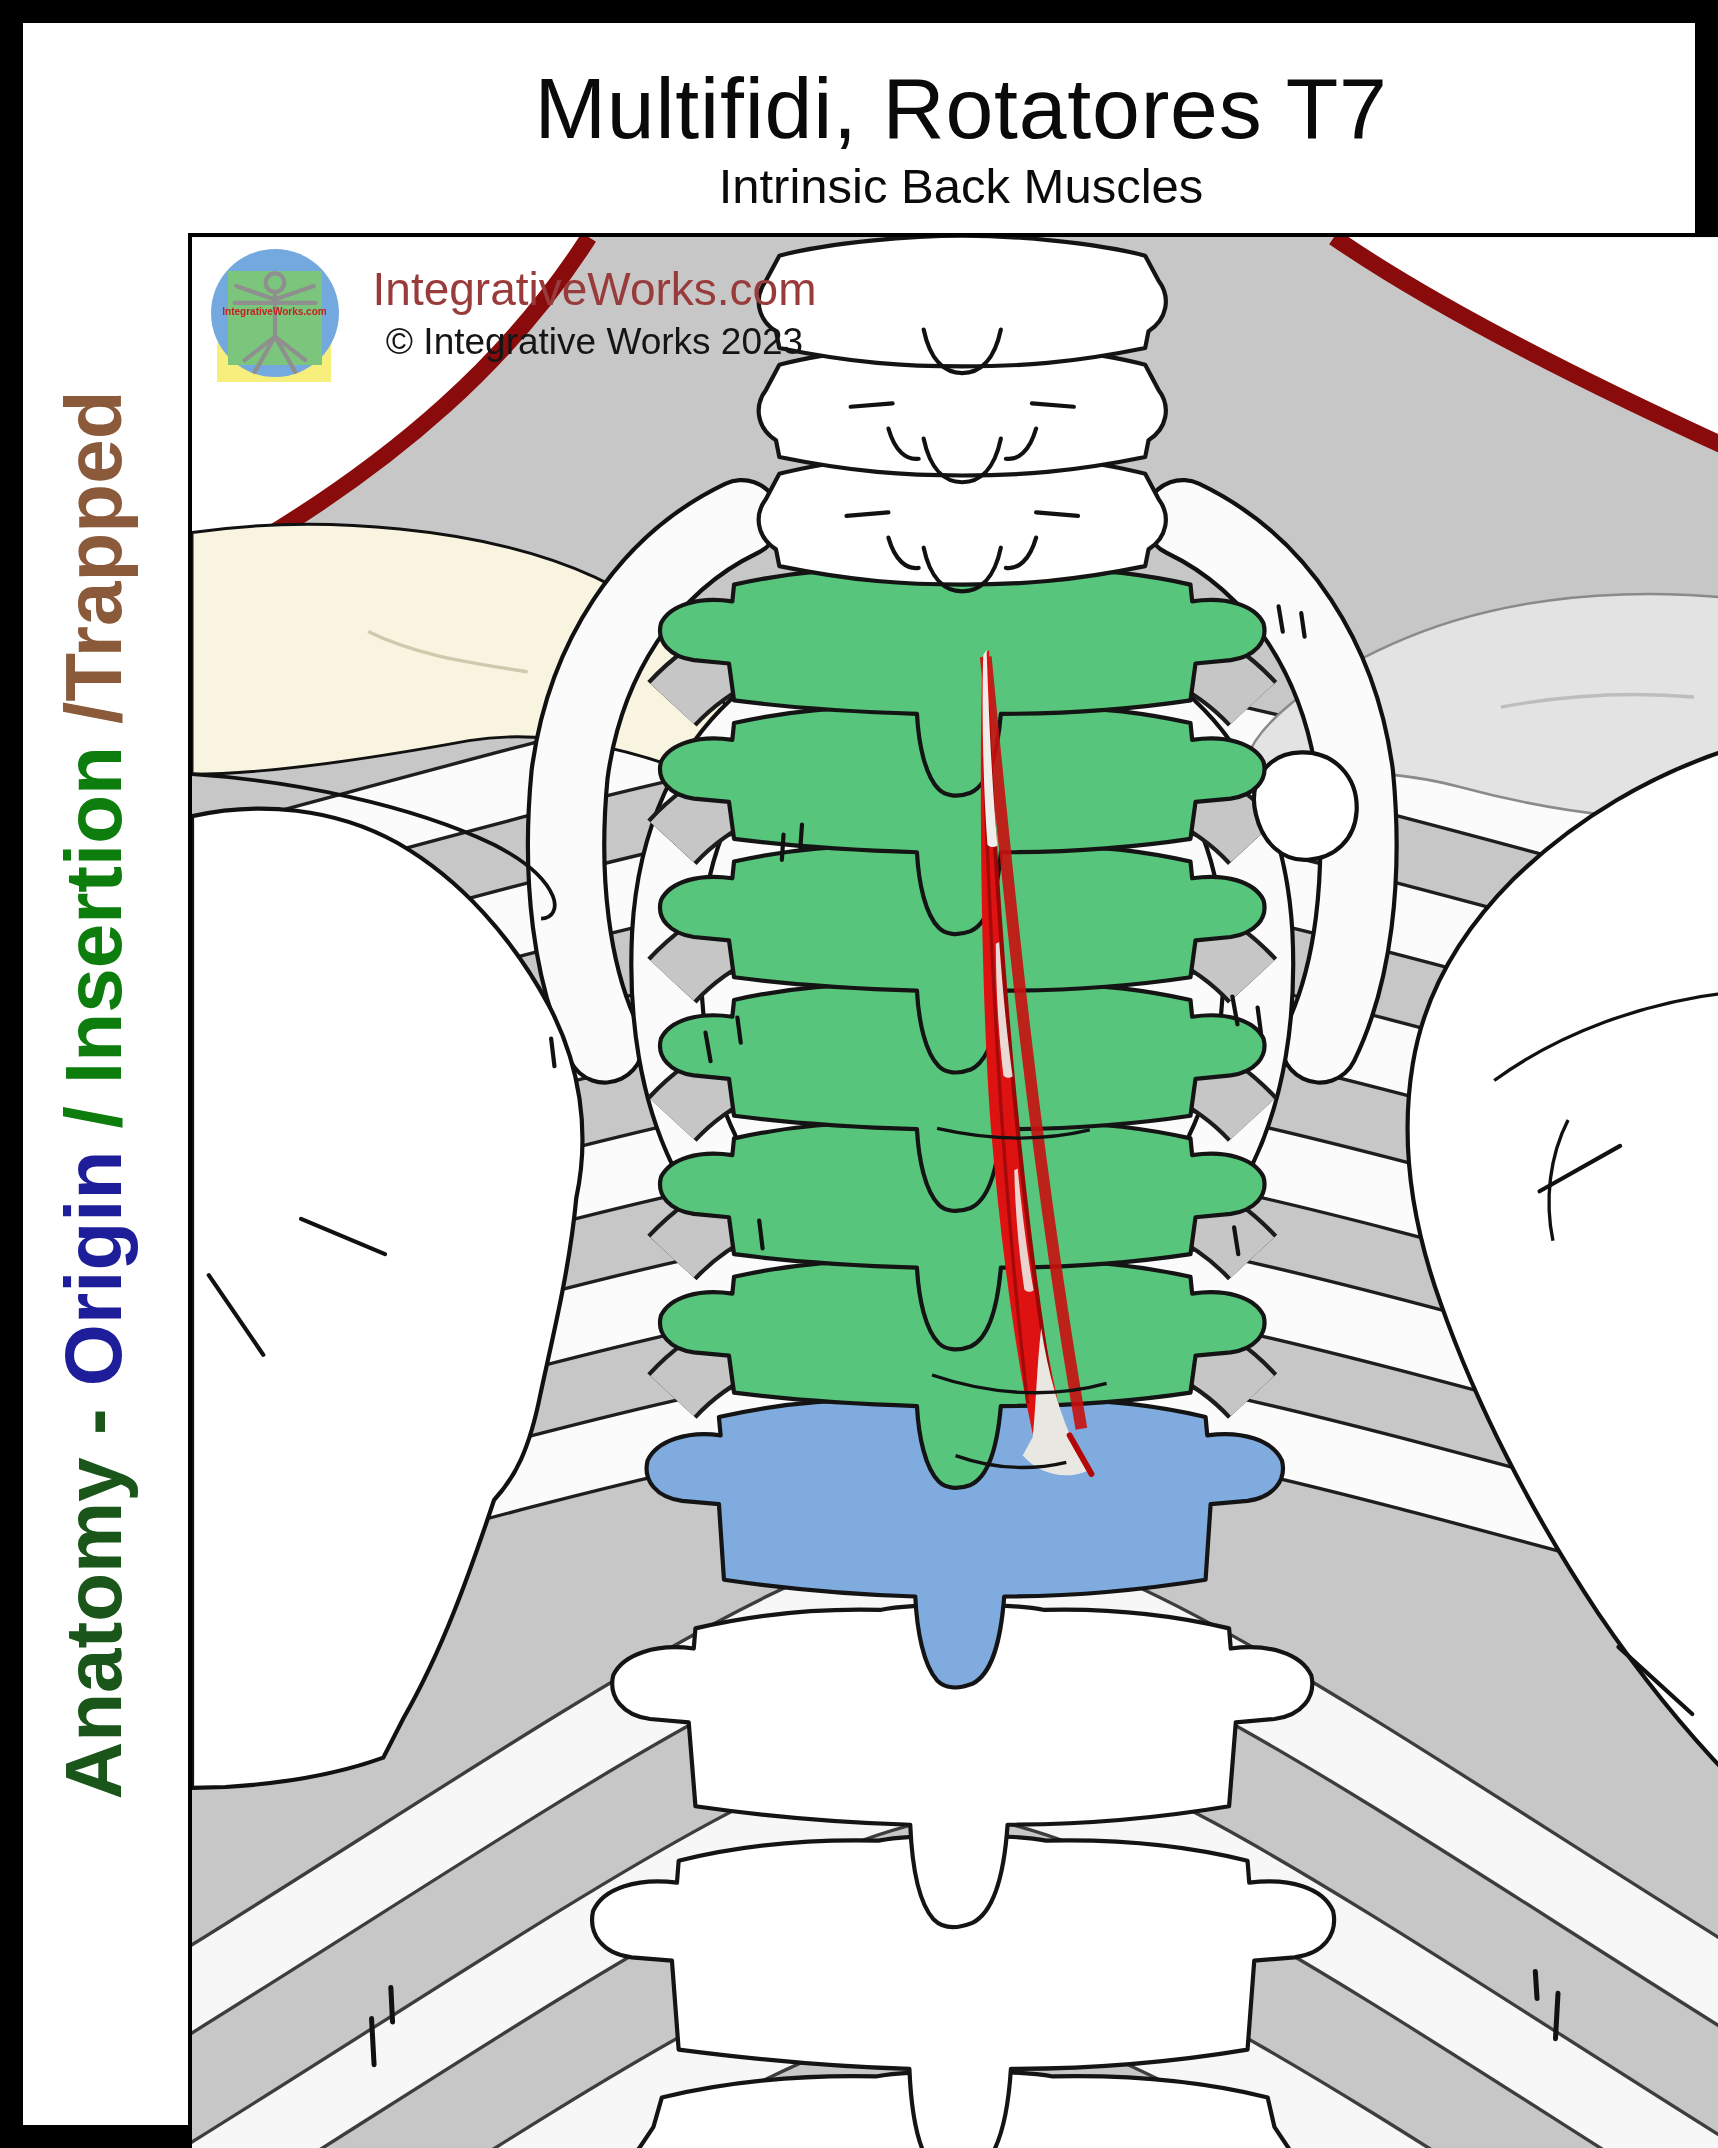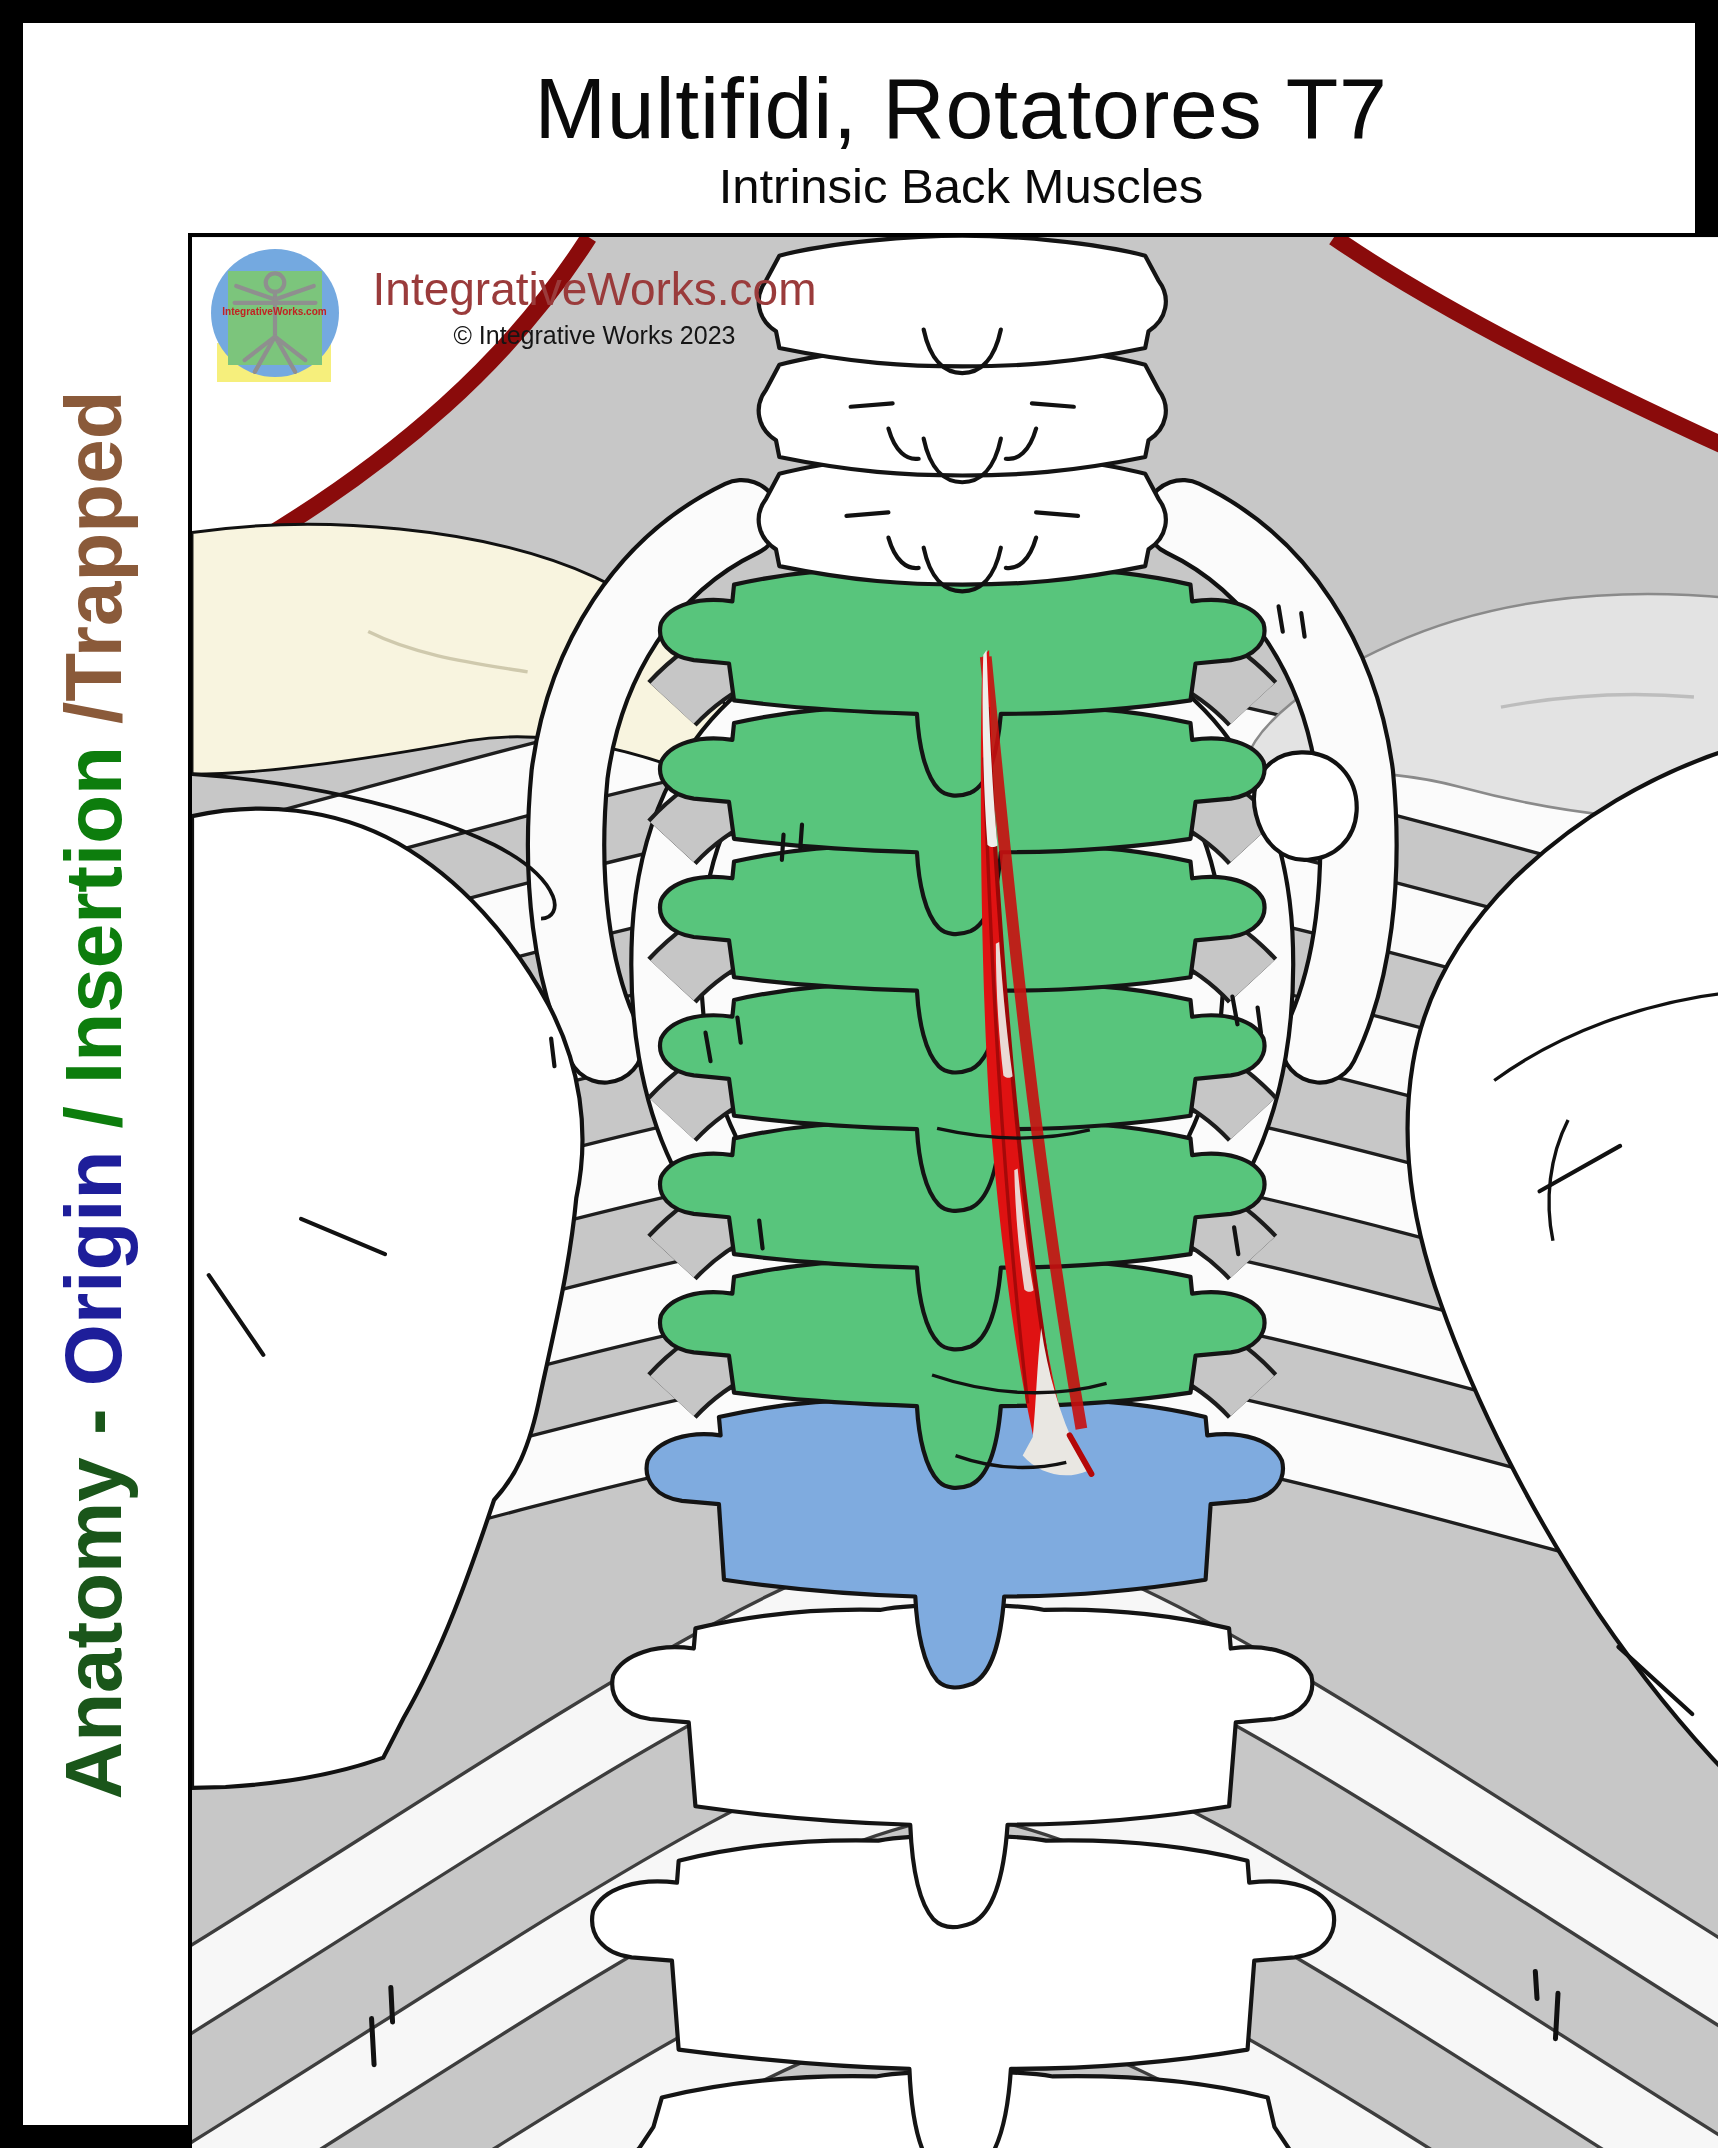--- a/index.html
+++ b/index.html
@@ -13,21 +13,21 @@
   .vlabel{position:absolute;left:71px;top:1072px;transform:translate(-50%,-50%) rotate(-90deg);
     white-space:nowrap;font-size:80px;font-weight:700;letter-spacing:0px;}
   .seg-anatomy{color:#1a561a}.seg-origin{color:#1e1e9a}.seg-insertion{color:#0d7d0d}.seg-trapped{color:#8a5a3a}
   
   .panel{position:absolute;left:165px;top:210px;width:1538px;height:1911px;border:4.2px solid #000;
     background:#c7c7c7;overflow:hidden;}
   .panel svg{position:absolute;left:0;top:0;}
   
   .wm{position:absolute;left:109px;top:25px;width:587px;text-align:center;}
   .wm-site{font-size:46px;color:#9a3b3b;}
-  .wm-copy{font-size:25px;color:#151515;margin-top:5px;}
+  .wm-copy{font-size:37px;color:#151515;margin-top:5px;}
   
   .logo{position:absolute;left:18.5px;top:11.7px;width:128px;height:133px;}
   .logo .ly{position:absolute;left:6.7px;bottom:0;width:114px;height:39px;background:#f6ef7c;}
   .logo .lc{position:absolute;left:0;top:0;width:128px;height:128px;border-radius:50%;background:#74a9e0;}
   .logo .lg{position:absolute;left:17px;top:22px;width:94px;height:94px;background:#7cc57c;}
   .logo .lt{position:absolute;left:0;top:57px;width:128px;text-align:center;font-size:10px;
     font-weight:700;color:#c22222;}
   .logo svg{position:absolute;left:0;top:0;}
 </style>
 </head>

